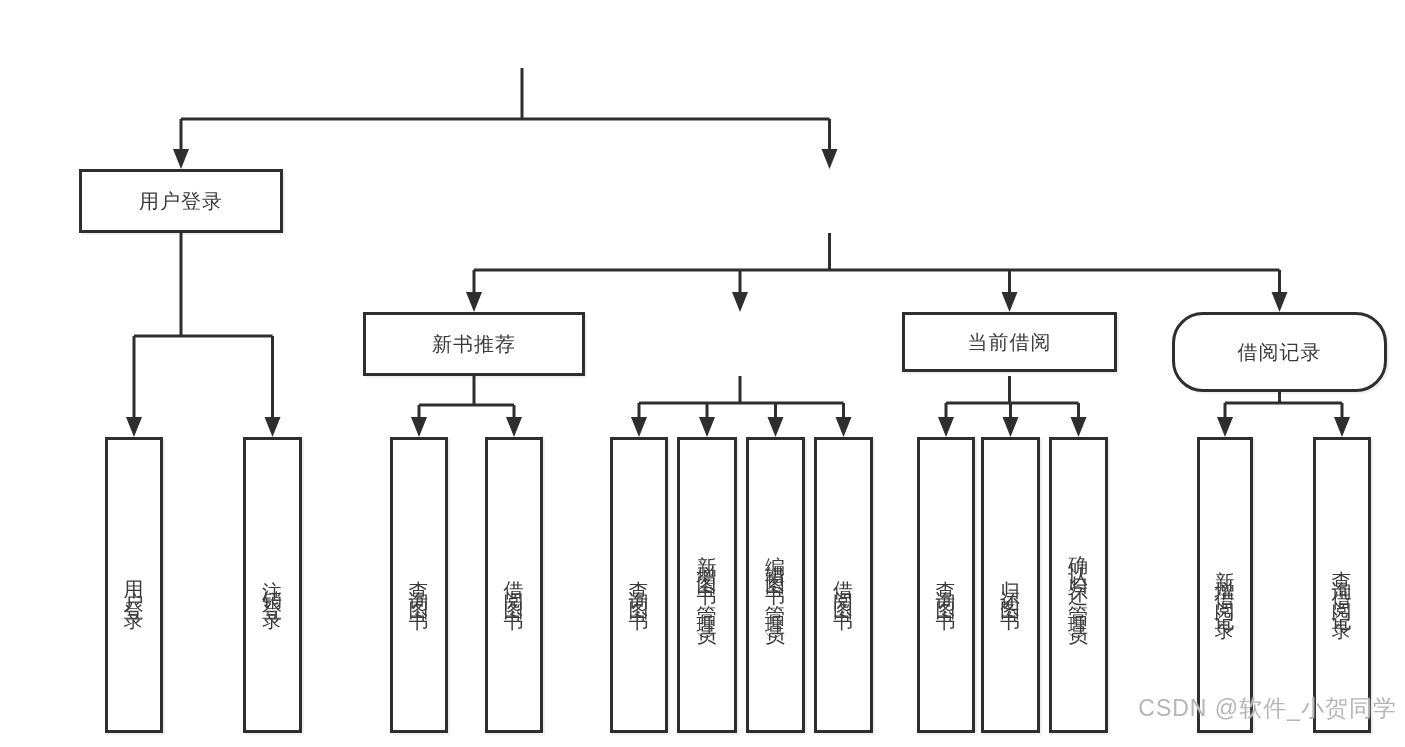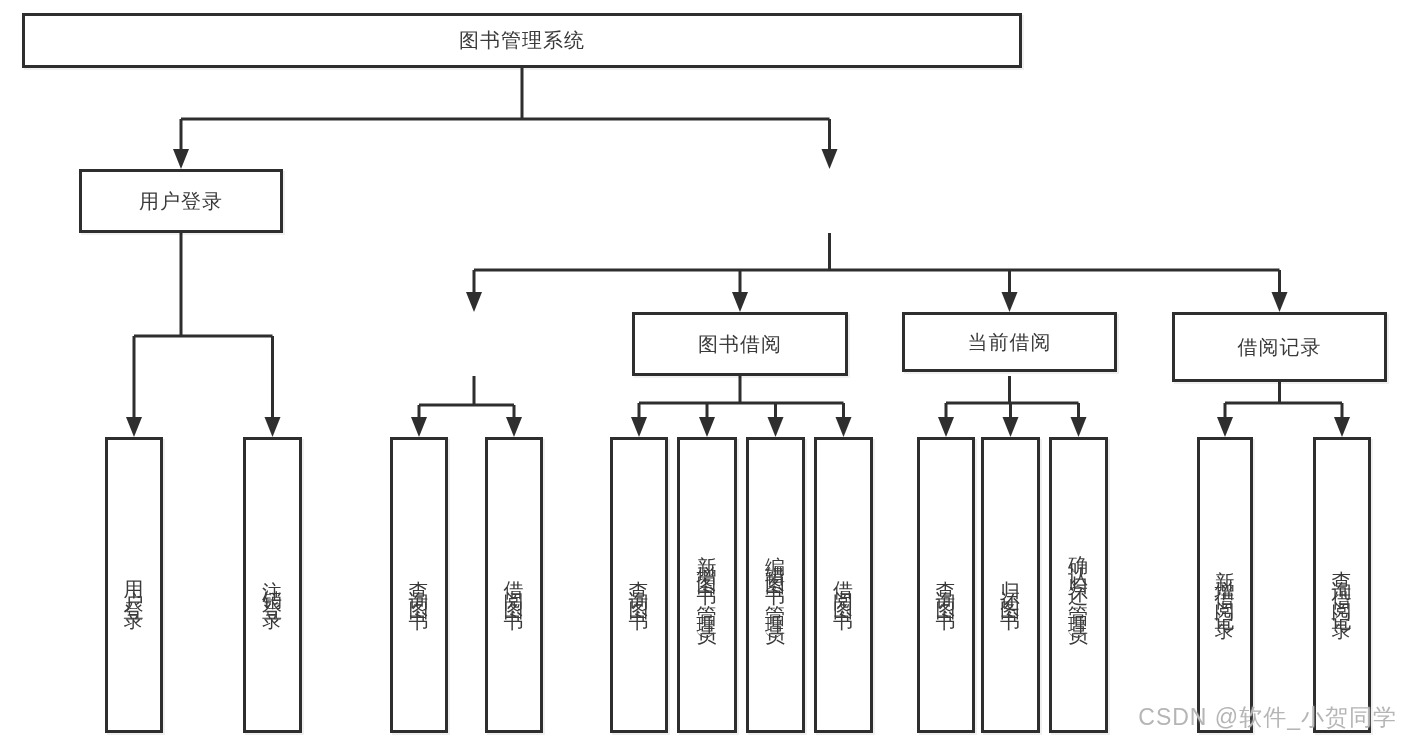--- a/index.html
+++ b/index.html
@@ -32,21 +32,21 @@
   .node.vert span {
     writing-mode: vertical-rl;
     text-orientation: mixed;
     letter-spacing: 10px;
     line-height: 1;
     white-space: nowrap;
   }
   .watermark {
     position: absolute;
     right: 8px;
-    bottom: 14px;
+    bottom: 23px;
     font-size: 23px;
     color: #b5b5b5;
     letter-spacing: 1px;
     text-shadow: 0 0 2px #ffffff;
     pointer-events: none;
   }
 </style>
 </head>
 <body>
 
@@ -88,35 +88,32 @@
       <polygon points="767.5,417 783.5,417 775.5,437"></polygon>
       <polygon points="835.5,417 851.5,417 843.5,437"></polygon>
       <polygon points="938,417 954,417 946,437"></polygon>
       <polygon points="1002.5,417 1018.5,417 1010.5,437"></polygon>
       <polygon points="1070.5,417 1086.5,417 1078.5,437"></polygon>
       <polygon points="1217,417 1233,417 1225,437"></polygon>
       <polygon points="1334,417 1350,417 1342,437"></polygon>
     </g>
   </svg>
 
-  <div class="node" style="left:22px; top:13px; width:1000px; height:55px;">
-    <span>图书管理系统</span>
-  </div>
 
   <div class="node" style="left:79px; top:169px; width:204px; height:64px;">
     <span>用户登录</span>
   </div>
 
-  <div class="node" style="left:632px; top:312px; width:216px; height:64px;">
-    <span>图书借阅</span>
+  <div class="node" style="left:363px; top:312px; width:222px; height:64px;">
+    <span>新书推荐</span>
   </div>
   <div class="node" style="left:902px; top:312px; width:215px; height:60px;">
     <span>当前借阅</span>
   </div>
-  <div class="node" style="left:1172px; top:312px; width:215px; height:70px;">
+  <div class="node" style="left:1172px; top:312px; width:215px; height:80px;border-radius:31px;">
     <span>借阅记录</span>
   </div>
 
   <div class="node vert" style="left:105px; top:437px; width:58px; height:296px;">
     <span>用户登录</span>
   </div>
   <div class="node vert" style="left:243px; top:437px; width:59px; height:296px;">
     <span>注销登录</span>
   </div>
 

